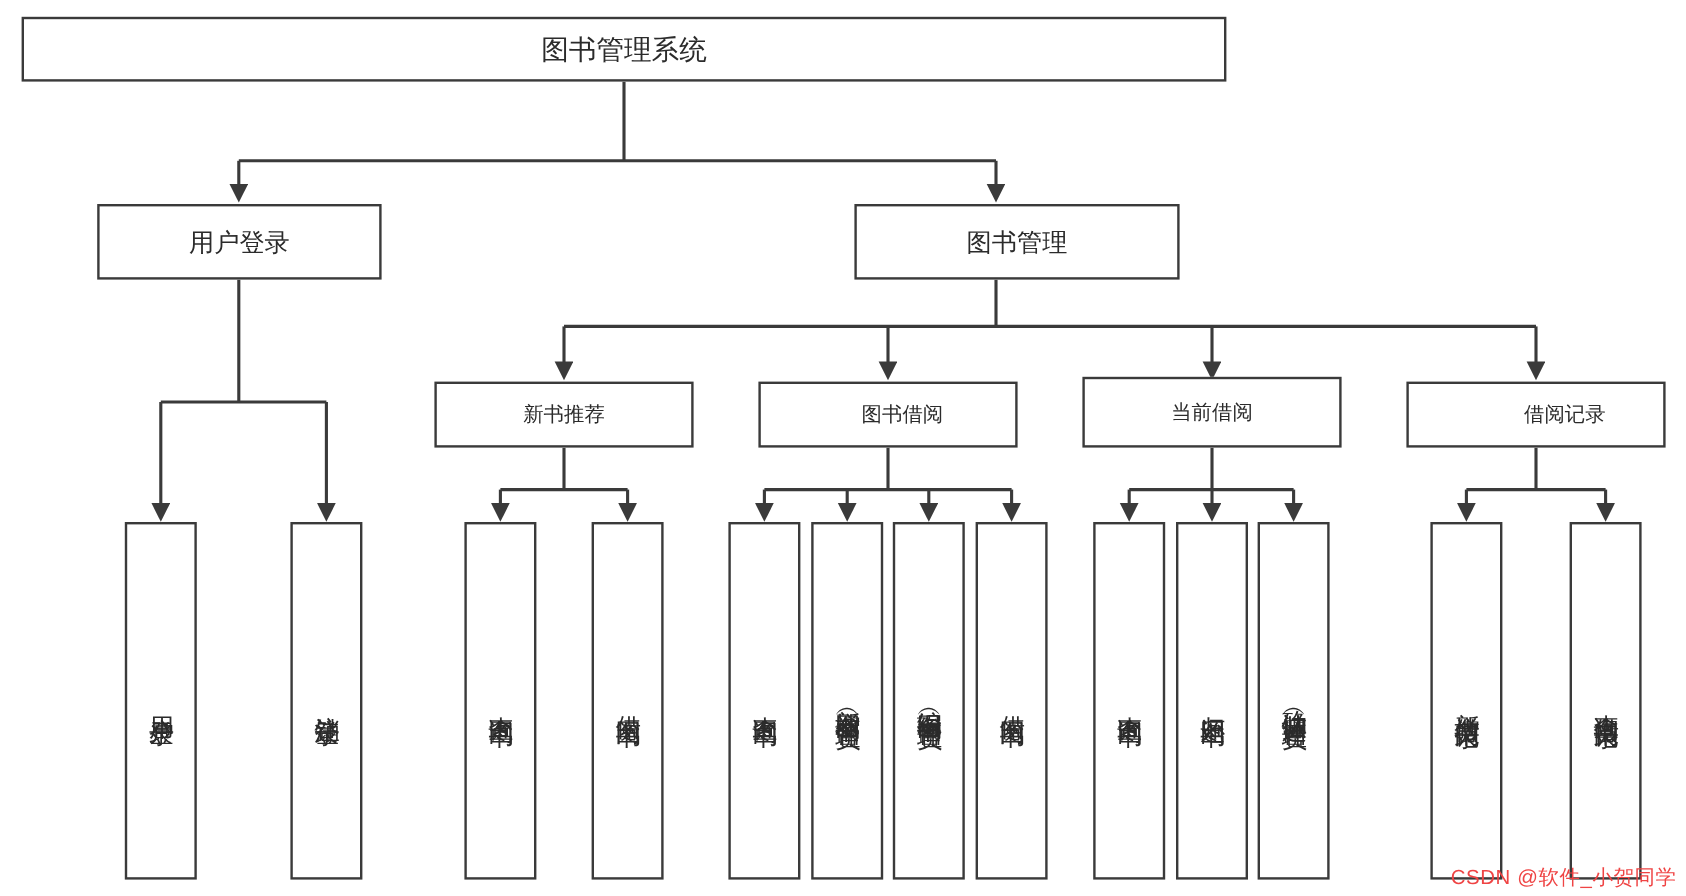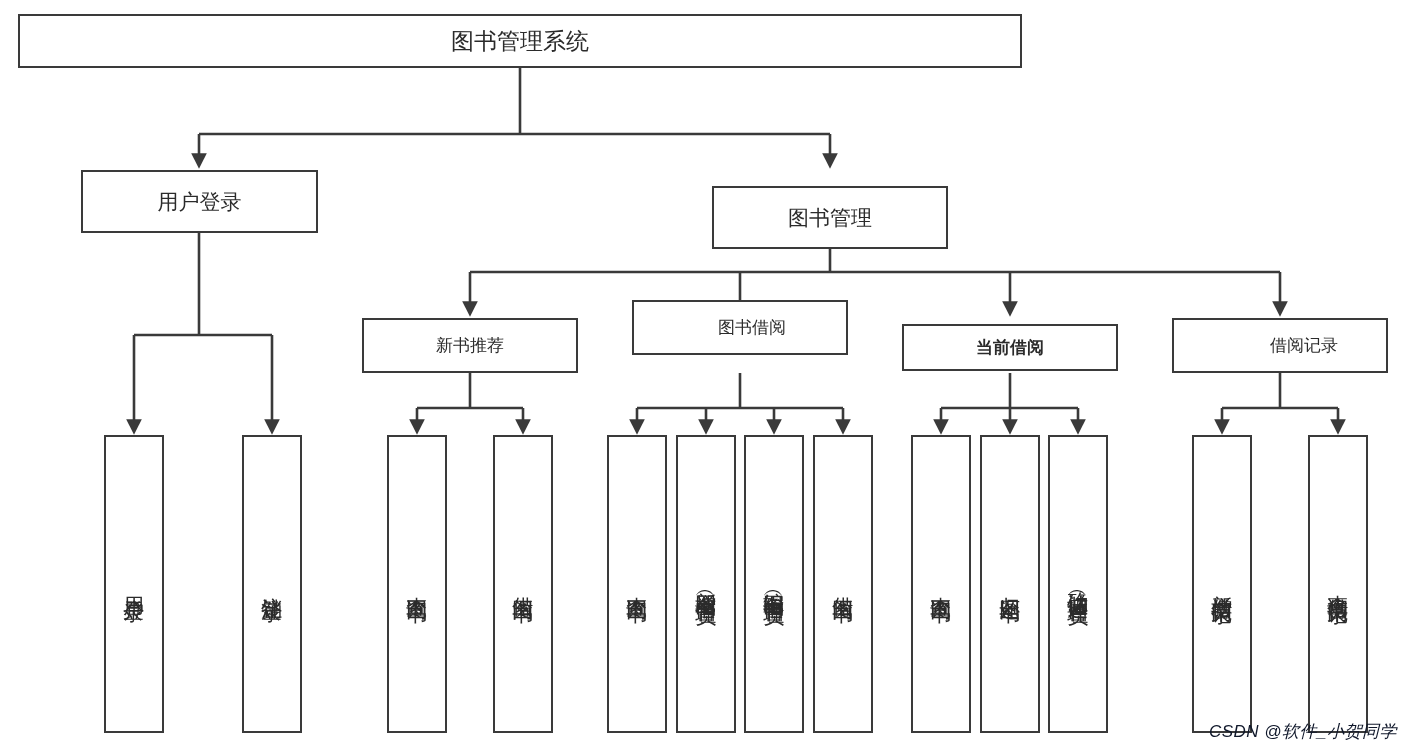--- a/index.html
+++ b/index.html
@@ -46,25 +46,24 @@
     letter-spacing:2px;
     color:#2b2b2b;
     white-space:nowrap;
   }
 
   .watermark{
     position:absolute;
     right:8px;
     bottom:4px;
     font-size:17px;
-    color:#0f172a;
+    color:#ef4444;
     letter-spacing:0.5px;
     white-space:nowrap;
     pointer-events:none;
-    font-style:italic;
   }
 </style>
 </head>
 <body>
 
 <div id="canvas">
 
   <svg id="wires" viewBox="0 0 1405 747" xmlns="http://www.w3.org/2000/svg">
     <defs>
       <marker id="arrow" markerWidth="9" markerHeight="9" refX="2.6" refY="3" orient="auto" markerUnits="strokeWidth">
@@ -115,31 +114,31 @@
     </g>
   </svg>
 
   <div class="node root" style="left:18px;top:14px;width:1004px;height:54px;">
     <span>图书管理系统</span>
   </div>
 
   <div class="node lvl2" style="left:81px;top:170px;width:237px;height:63px;">
     <span>用户登录</span>
   </div>
-  <div class="node lvl2" style="left:712px;top:186px;width:236px;height:63px;">
+  <div class="node lvl2" style="left:712px;top:170px;width:271px;height:63px;">
     <span>图书管理</span>
   </div>
 
   <div class="node lvl3" style="left:362px;top:318px;width:216px;height:55px;">
     <span>新书推荐</span>
   </div>
-  <div class="node lvl3" style="left:632px;top:300px;width:216px;height:55px;padding-left:24px;">
+  <div class="node lvl3" style="left:632px;top:318px;width:216px;height:55px;padding-left:24px;">
     <span>图书借阅</span>
   </div>
-  <div class="node lvl3" style="left:902px;top:324px;width:216px;height:47px;font-weight:bold;">
+  <div class="node lvl3" style="left:902px;top:314px;width:216px;height:59px;">
     <span>当前借阅</span>
   </div>
   <div class="node lvl3" style="left:1172px;top:318px;width:216px;height:55px;padding-left:48px;">
     <span>借阅记录</span>
   </div>
 
   <div class="leaf" style="left:104px;top:435px;width:60px;height:298px;">
     <span class="vtext">用户登录</span>
   </div>
   <div class="leaf" style="left:242px;top:435px;width:60px;height:298px;">

